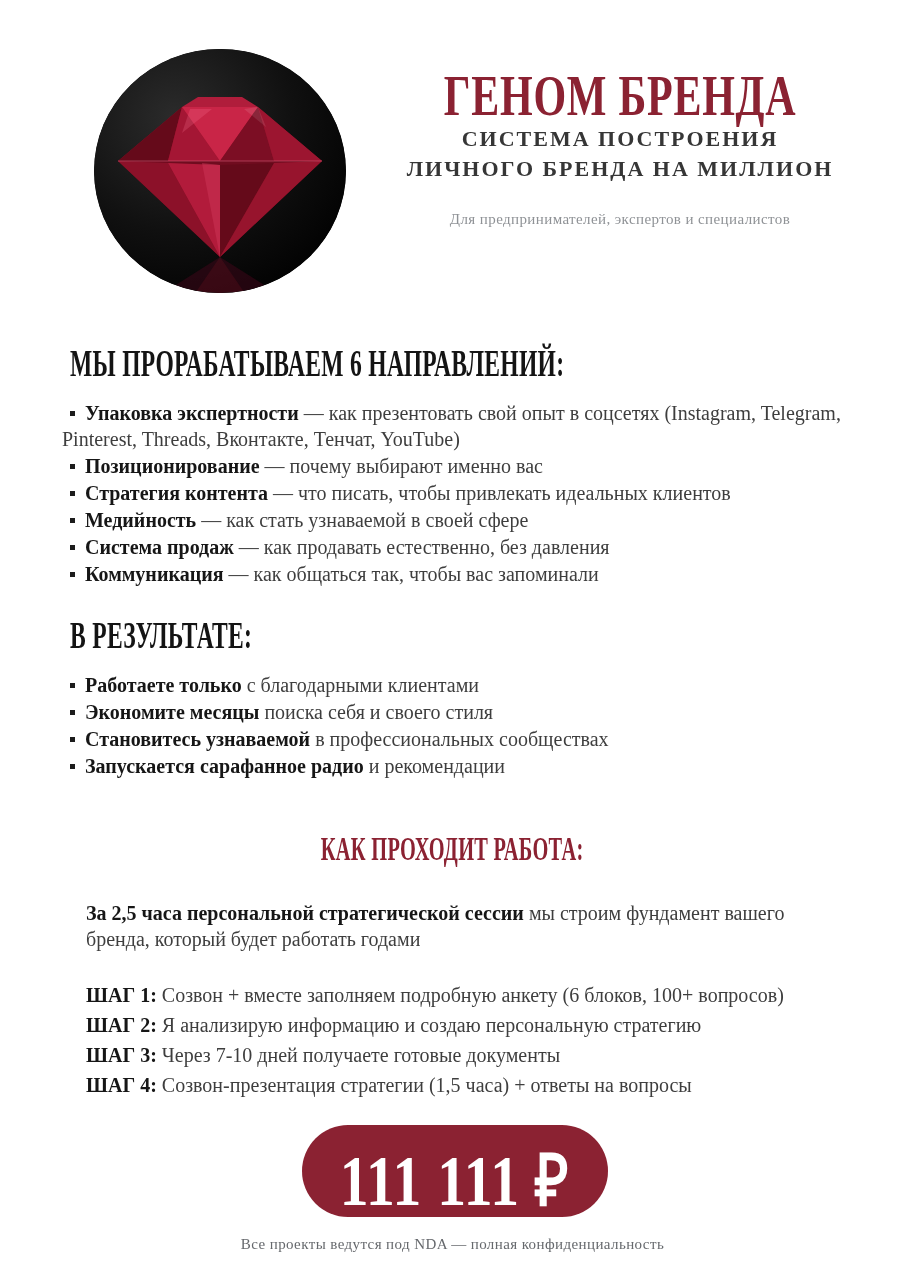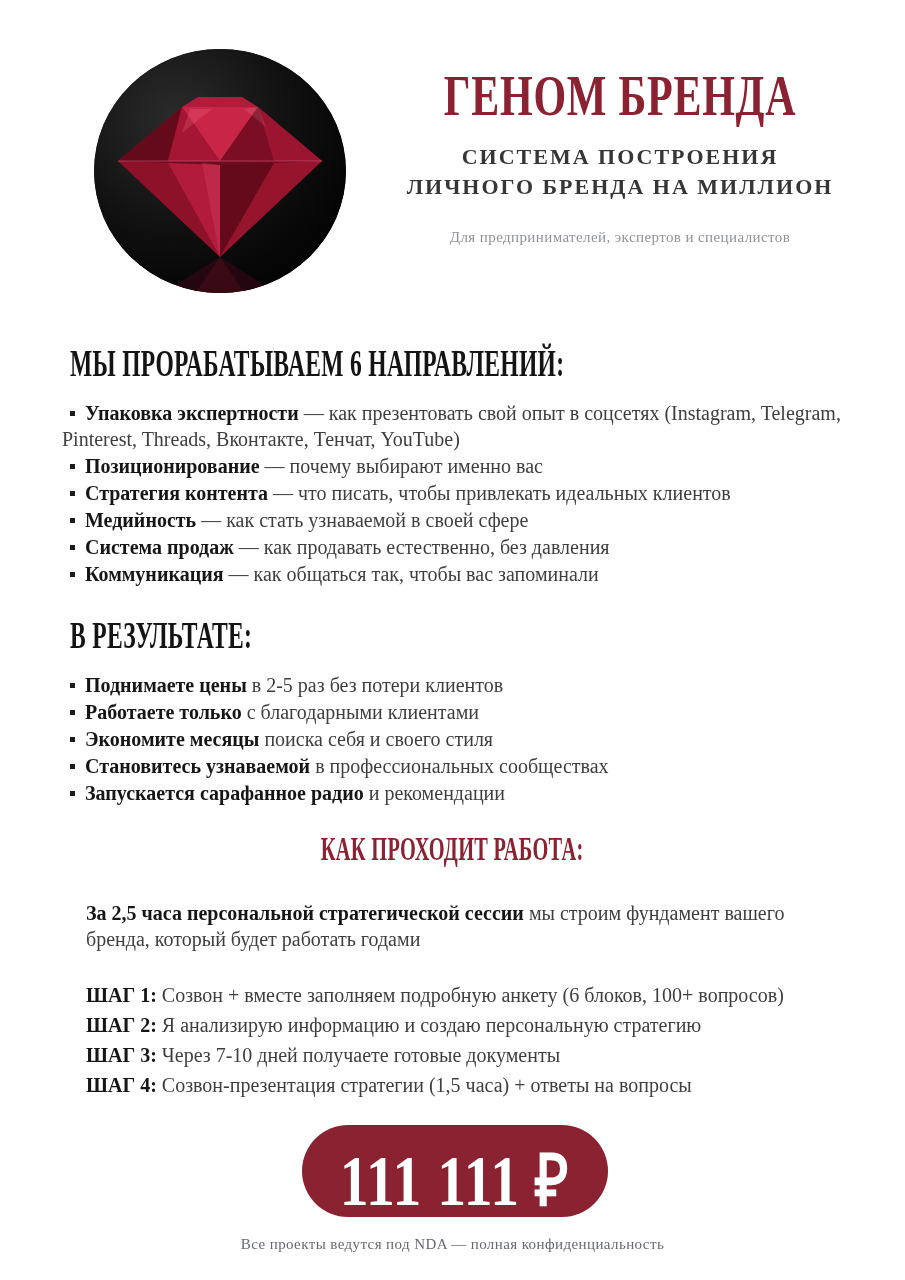--- a/index.html
+++ b/index.html
@@ -17,21 +17,21 @@
   .logo-circle svg { display:block; width:100%; height:100%; }
   .header-text { position:absolute; left:374px; top:68px; width:492px; text-align:center; }
   .cond { display:inline-block; transform-origin:center center; white-space:nowrap; }
   .cond-left { display:inline-block; transform-origin:left center; white-space:nowrap; }
   .title {
     font-size:56px; font-weight:bold; color:#8b2232; line-height:1;
     letter-spacing:1px;
   }
   .title .cond { transform:scaleX(0.75); }
   .subtitle {
-    margin-top:18px; font-size:22px; font-weight:bold; color:#363636;
+    font-size:22px; font-weight:bold; color:#363636;
     letter-spacing:2px; line-height:30px;
   }
   .audience {
     margin-top:26px; font-size:15px; color:#8f9296; letter-spacing:0.4px; line-height:1.2;
   }
   
   .section { position:absolute; left:62px; width:790px; }
   .sec-h {
     font-size:38px; font-weight:bold; color:#141414; line-height:1;
     margin-left:8px; letter-spacing:0.5px;
@@ -139,21 +139,20 @@
       <div class="li"><span class="blt"></span><b>Стратегия контента</b><span> — что писать, чтобы привлекать идеальных клиентов</span></div>
       <div class="li"><span class="blt"></span><b>Медийность</b><span> — как стать узнаваемой в своей сфере</span></div>
       <div class="li"><span class="blt"></span><b>Система продаж</b><span> — как продавать естественно, без давления</span></div>
       <div class="li"><span class="blt"></span><b>Коммуникация</b><span> — как общаться так, чтобы вас запоминали</span></div>
     </div>
   </div>
 
   <div class="section" style="top:616px;">
     <h2 class="sec-h"><span class="cond-left">В РЕЗУЛЬТАТЕ:</span></h2>
     <div class="blist">
-      <div class="li"><span class="blt"></span><b>Поднимаете цены</b><span> в 2-5 раз без потери клиентов</span></div>
       <div class="li"><span class="blt"></span><b>Работаете только</b><span> с благодарными клиентами</span></div>
       <div class="li"><span class="blt"></span><b>Экономите месяцы</b><span> поиска себя и своего стиля</span></div>
       <div class="li"><span class="blt"></span><b>Становитесь узнаваемой</b><span> в профессиональных сообществах</span></div>
       <div class="li"><span class="blt"></span><b>Запускается сарафанное радио</b><span> и рекомендации</span></div>
     </div>
   </div>
 
   <h2 class="process-heading"><span class="cond">КАК ПРОХОДИТ РАБОТА:</span></h2>
 
   <p class="process-intro"><b class="lead">За 2,5 часа персональной стратегической сессии</b><span> мы строим фундамент вашего бренда, который будет работать годами</span></p>

